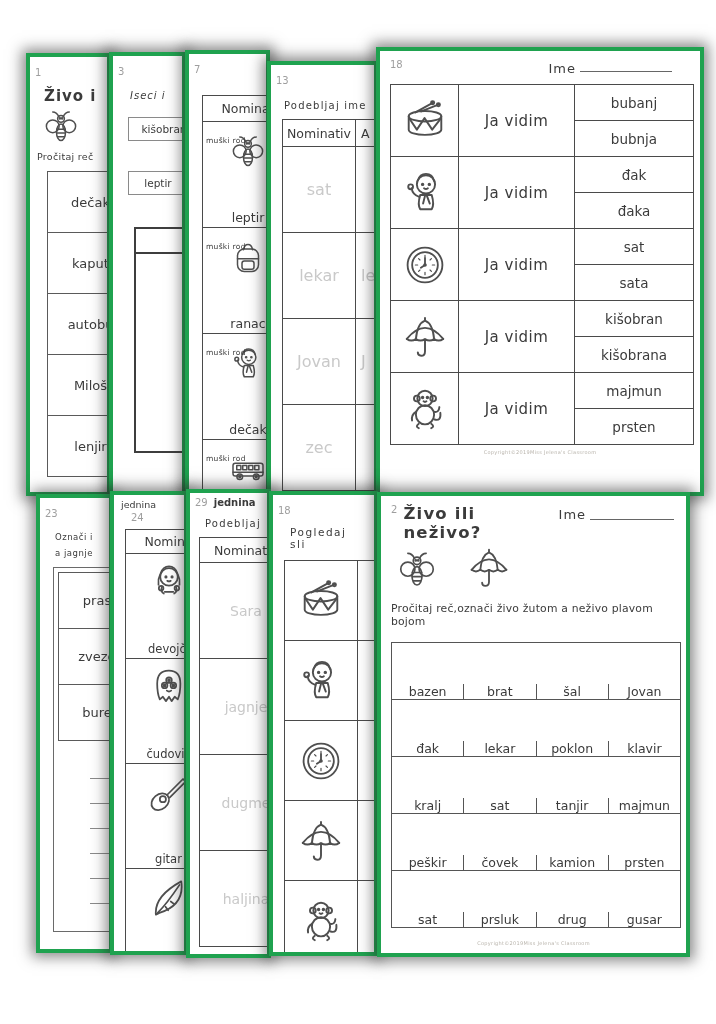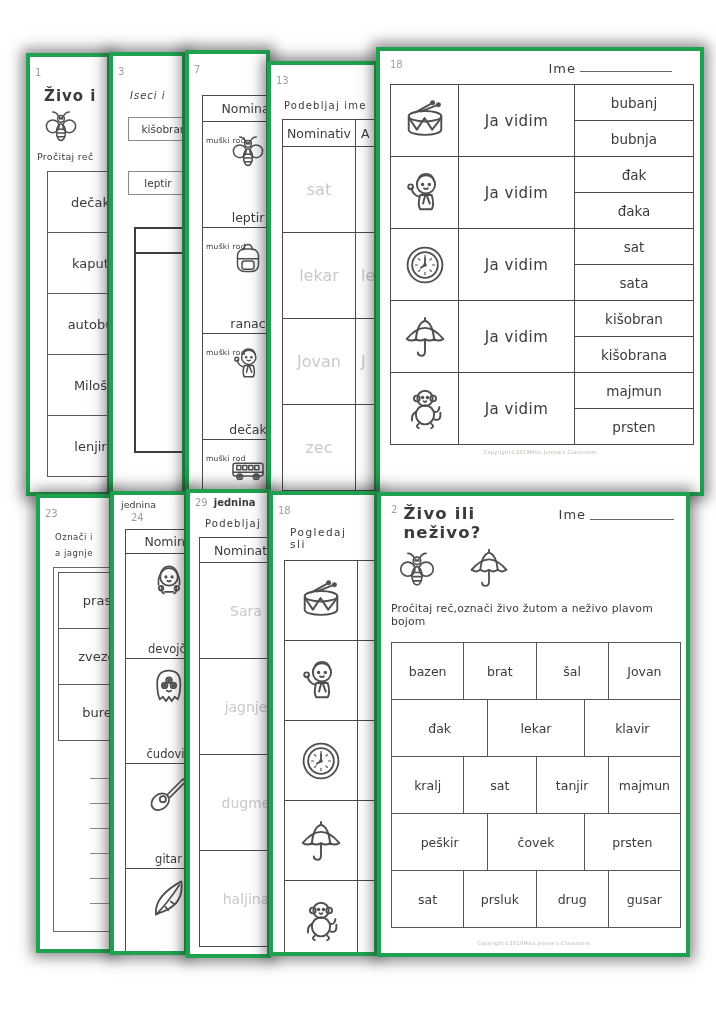--- a/index.html
+++ b/index.html
@@ -64,21 +64,21 @@
   .p23-box { margin:6px 0 0 8px; border:1px solid #6a6a6a; width:80px; height:365px; padding:4px 0 0 4px; box-sizing:border-box; }
   .p23-cell { width:78px; border:1px solid #5a5a5a; height:57px; display:flex; align-items:center; justify-content:center; font-size:13px; margin-top:-1px; box-sizing:border-box; }
   .p23-cell:first-child { margin-top:0; }
   .p23-label { font-size:10px; text-align:right; margin-top:12px; padding-right:2px; }
   .p23-line { width:42px; border-bottom:1px solid #8a8a8a; margin:24px 0 0 auto; }
 
   
   .p2-title { font-weight:bold; font-size:16.5px; letter-spacing:1.2px; margin-left:6px; }
   .p2-instr { font-size:10.8px; margin-top:12px; letter-spacing:.2px; }
   .p2-grid { margin:14px auto 0; width:288px; border:1px solid #555; }
-  .p2-grow { display:flex; height:56px; border-bottom:1px solid #555; }
+  .p2-grow { display:flex; height:56px; border-bottom:1px solid #555;align-items:flex-end; }
   .p2-grow:last-child { border-bottom:none; }
   .p2-gcell { flex:1; border-right:1px solid #555; display:flex; align-items:center; justify-content:center; font-size:12.5px; }
   .p2-gcell:last-child { border-right:none; }
 
   
   .p18b-table { margin:10px 0 0 6px; width:120px; border:1px solid var(--line); }
   .p18b-row { display:flex; height:79px; border-bottom:1px solid var(--line); }
   .p18b-row:last-child { border-bottom:none; }
   .p18b-c1 { width:72px; border-right:1px solid var(--line); display:flex; align-items:center; justify-content:center; }
 </style>
@@ -503,31 +503,33 @@
     <div class="p2-grid">
       <div class="p2-grow">
         <div class="p2-gcell">bazen</div>
         <div class="p2-gcell">brat</div>
         <div class="p2-gcell">šal</div>
         <div class="p2-gcell">Jovan</div>
       </div>
       <div class="p2-grow">
         <div class="p2-gcell">đak</div>
         <div class="p2-gcell">lekar</div>
+        <div class="p2-gcell">poklon</div>
         <div class="p2-gcell">klavir</div>
       </div>
       <div class="p2-grow">
         <div class="p2-gcell">kralj</div>
         <div class="p2-gcell">sat</div>
         <div class="p2-gcell">tanjir</div>
         <div class="p2-gcell">majmun</div>
       </div>
       <div class="p2-grow">
         <div class="p2-gcell">peškir</div>
         <div class="p2-gcell">čovek</div>
+        <div class="p2-gcell">kamion</div>
         <div class="p2-gcell">prsten</div>
       </div>
       <div class="p2-grow">
         <div class="p2-gcell">sat</div>
         <div class="p2-gcell">prsluk</div>
         <div class="p2-gcell">drug</div>
         <div class="p2-gcell">gusar</div>
       </div>
     </div>
     <div class="copyright" style="margin-top:12px;">Copyright©2019Miss Jelena's Classroom</div>

